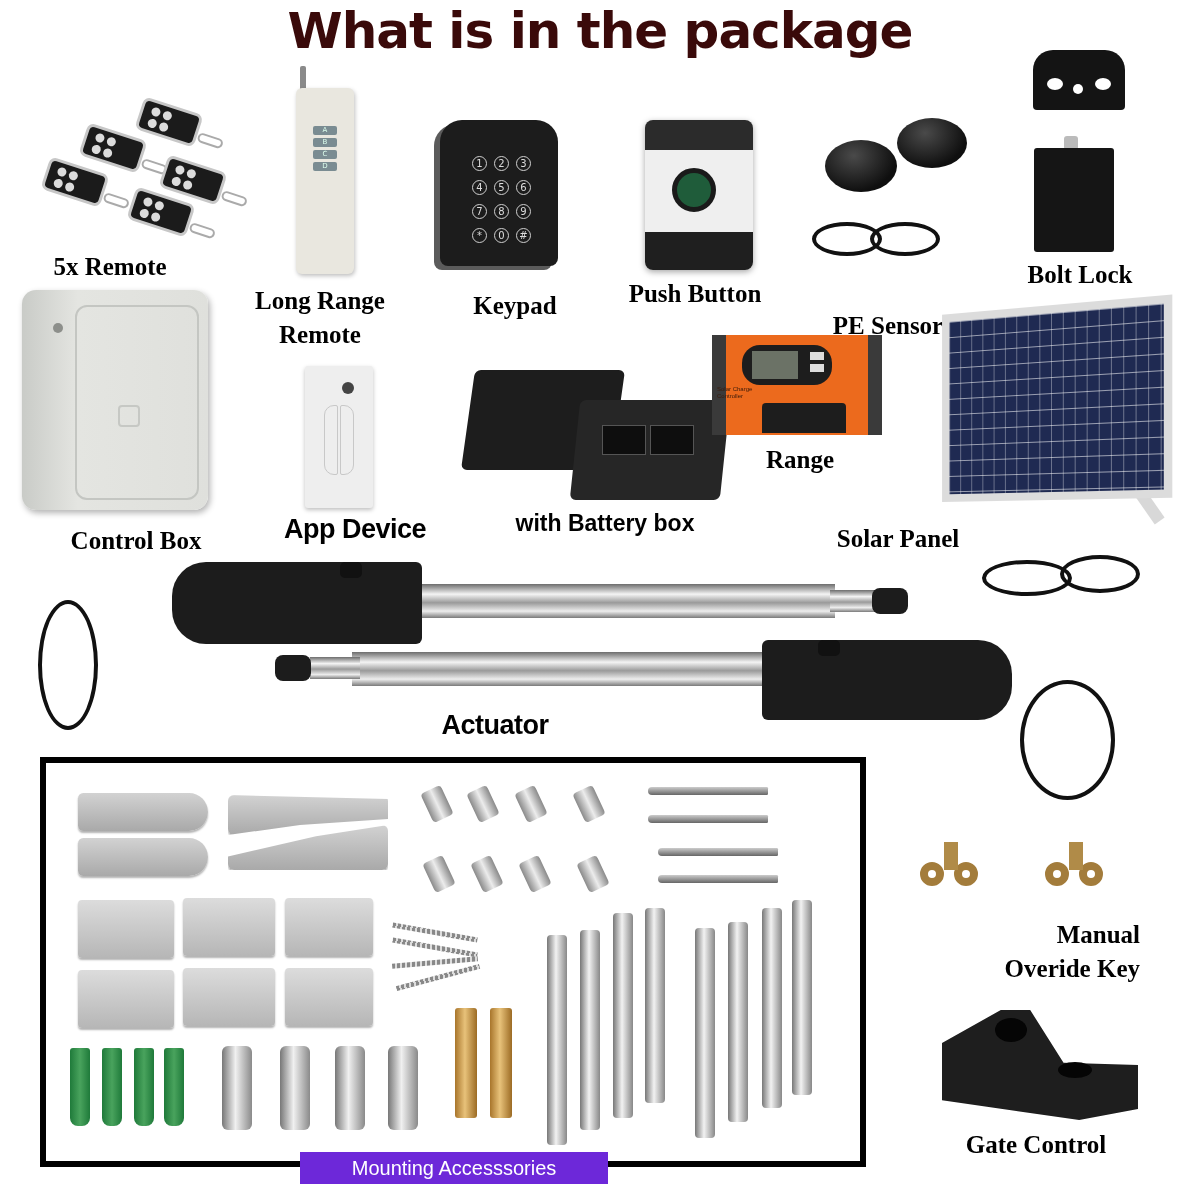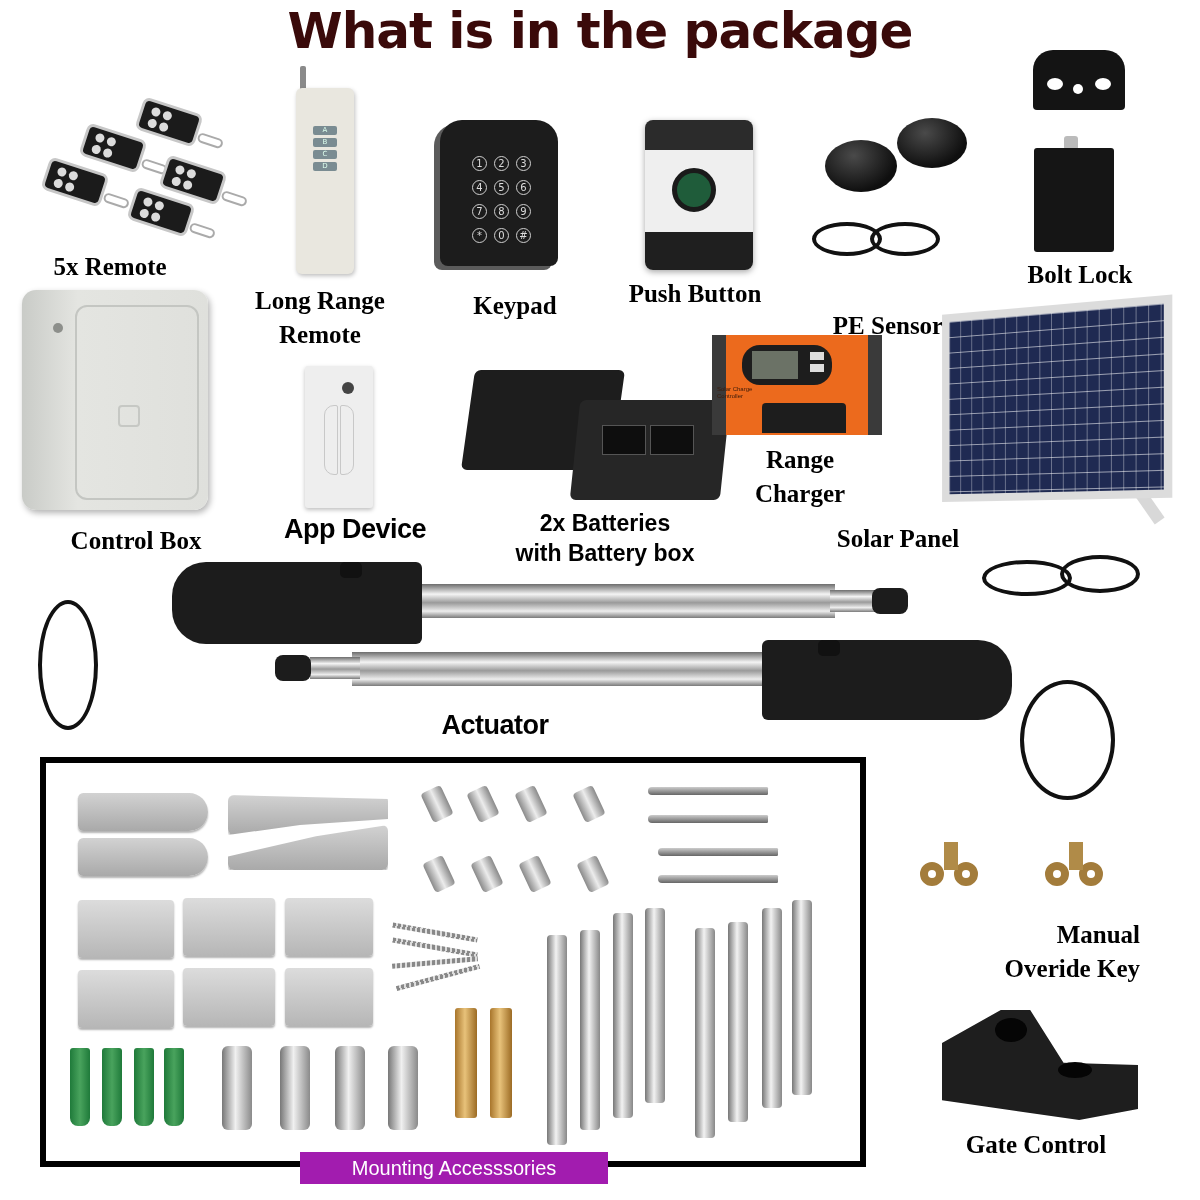--- a/index.html
+++ b/index.html
@@ -76,21 +76,21 @@
     background-size: 12px 100%, 100% 16px; }
   .sp-stand { left: 1125px; top: 430px; width: 12px; height: 100px; background: #d8d8d8; transform: rotate(-35deg); }
 
   
   .act-head { background: #1c1c1c; border-radius: 34px 6px 6px 34px; }
   .act-rod { background: linear-gradient(180deg, #6d6d6d, #f4f4f4 30%, #9a9a9a 55%, #ededed 80%, #7a7a7a); }
   .act-tip { background: #1c1c1c; border-radius: 8px; }
 
   
   .acc-frame { left: 40px; top: 757px; width: 826px; height: 410px; border: 6px solid #000; }
-  .acc-label { left: 300px; top: 1152px; width: 308px; height: 32px; background: #a21caf; color: #fff; font-size: 20px; line-height: 32px; text-align: center; font-family: "Liberation Sans", sans-serif; }
+  .acc-label { left: 300px; top: 1152px; width: 308px; height: 32px; background: #6d28d9; color: #fff; font-size: 20px; line-height: 32px; text-align: center; font-family: "Liberation Sans", sans-serif; }
   .plate { background: linear-gradient(180deg, #d2d2d2, #a9a9a9); border-radius: 6px 22px 22px 6px; box-shadow: 0 2px 2px rgba(0,0,0,.3); }
   .hinge { background: linear-gradient(180deg, #dcdcdc, #b6b6b6); border-radius: 4px; box-shadow: 0 2px 2px rgba(0,0,0,.3); }
   .bolt { width: 22px; height: 32px; background: linear-gradient(90deg, #8a8a8a, #ececec, #8a8a8a); border-radius: 4px; transform: rotate(-25deg); }
   .cotter { height: 8px; background: linear-gradient(180deg, #ccc, #666); border-radius: 6px 2px 2px 6px; }
   .screw { height: 5px; background: repeating-linear-gradient(90deg, #888 0 3px, #ddd 3px 5px); transform: rotate(10deg); }
   .anchor-g { width: 20px; height: 70px; background: linear-gradient(90deg, #1f7a3a, #49a35d, #1f7a3a); border-radius: 3px 3px 8px 8px; }
   .sleeve { width: 30px; height: 84px; background: linear-gradient(90deg, #777, #f0f0f0 45%, #8a8a8a); border-radius: 6px; }
   .brass { width: 22px; height: 110px; background: linear-gradient(90deg, #a8752b, #e8c27a 45%, #9c6b24); border-radius: 3px; }
   .pin { width: 20px; background: linear-gradient(90deg, #777, #f2f2f2 45%, #888); border-radius: 4px; }
 
@@ -207,39 +207,37 @@
 <div class="abs app-dot"></div>
 <div class="abs" style="left:324px;top:405px;width:14px;height:70px;border:1px solid #c8c8c8;border-radius:10px 2px 2px 10px;"></div>
 <div class="abs" style="left:340px;top:405px;width:14px;height:70px;border:1px solid #c8c8c8;border-radius:2px 10px 10px 2px;"></div>
 <div class="abs label cond" style="left:265px;top:512px;width:180px;">App Device</div>
 
 <div class="abs batt"></div>
 <div class="abs batt2"></div>
 <div class="abs" style="left:602px;top:425px;width:44px;height:30px;background:#0e0e0e;border:1px solid #555;"></div>
 <div class="abs" style="left:650px;top:425px;width:44px;height:30px;background:#0e0e0e;border:1px solid #555;"></div>
 <div class="abs label sm" style="left:490px;top:508px;width:230px;">
-  <div>2x Batteries</div>
   <div>with Battery box</div>
 </div>
 
 <div class="abs sc"></div>
 <div class="abs sc-side" style="left:712px;"></div>
 <div class="abs sc-side" style="left:868px;"></div>
 <div class="abs sc-lcd"></div>
 <div class="abs sc-screen"></div>
 <div class="abs" style="left:810px;top:352px;width:14px;height:8px;background:#ddd;"></div>
 <div class="abs" style="left:810px;top:364px;width:14px;height:8px;background:#ddd;"></div>
 <div class="abs sc-text">
   <div>Solar Charge</div>
   <div>Controller</div>
 </div>
 <div class="abs sc-term"></div>
 <div class="abs label" style="left:710px;top:443px;width:180px;">
   <div>Range</div>
-  <div>Charger</div>
 </div>
 
 <div class="abs sp-stand"></div>
 <div class="abs sp">
     <div class="sp-grid"></div>
   </div>
 <div class="abs coil" style="left:982px;top:560px;width:90px;height:36px;"></div>
 <div class="abs coil" style="left:1060px;top:555px;width:80px;height:38px;"></div>
 <div class="abs label" style="left:808px;top:522px;width:180px;">Solar Panel</div>
 

